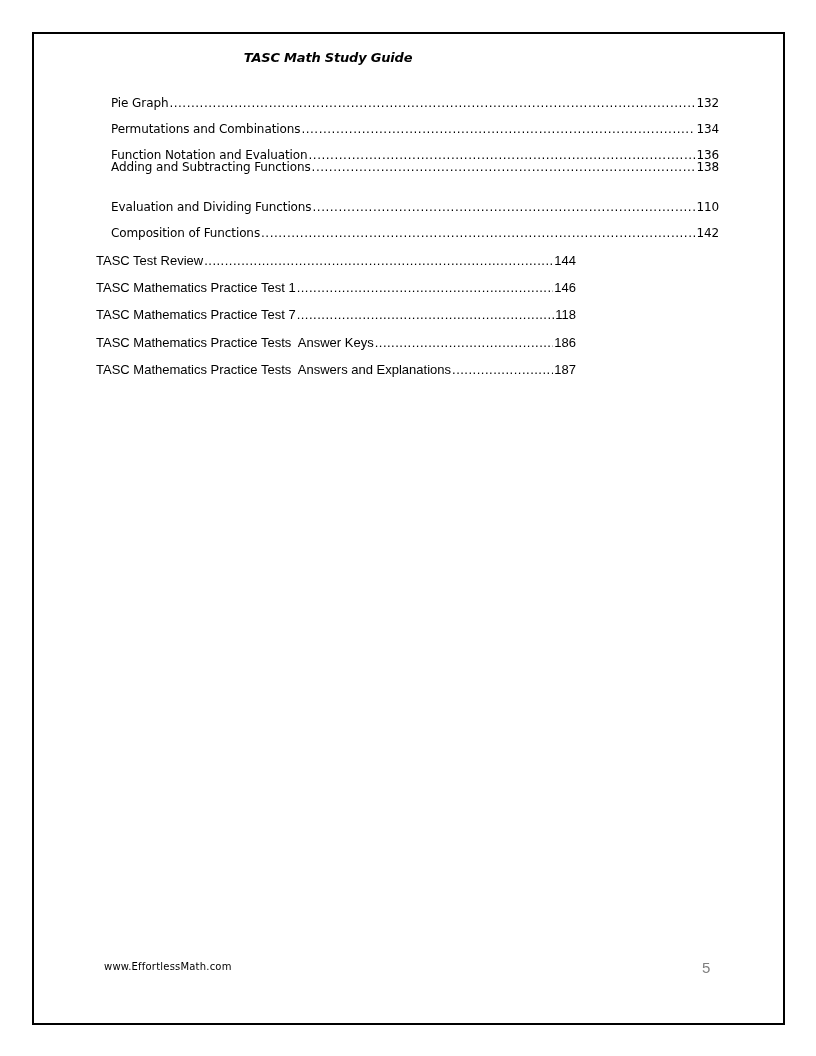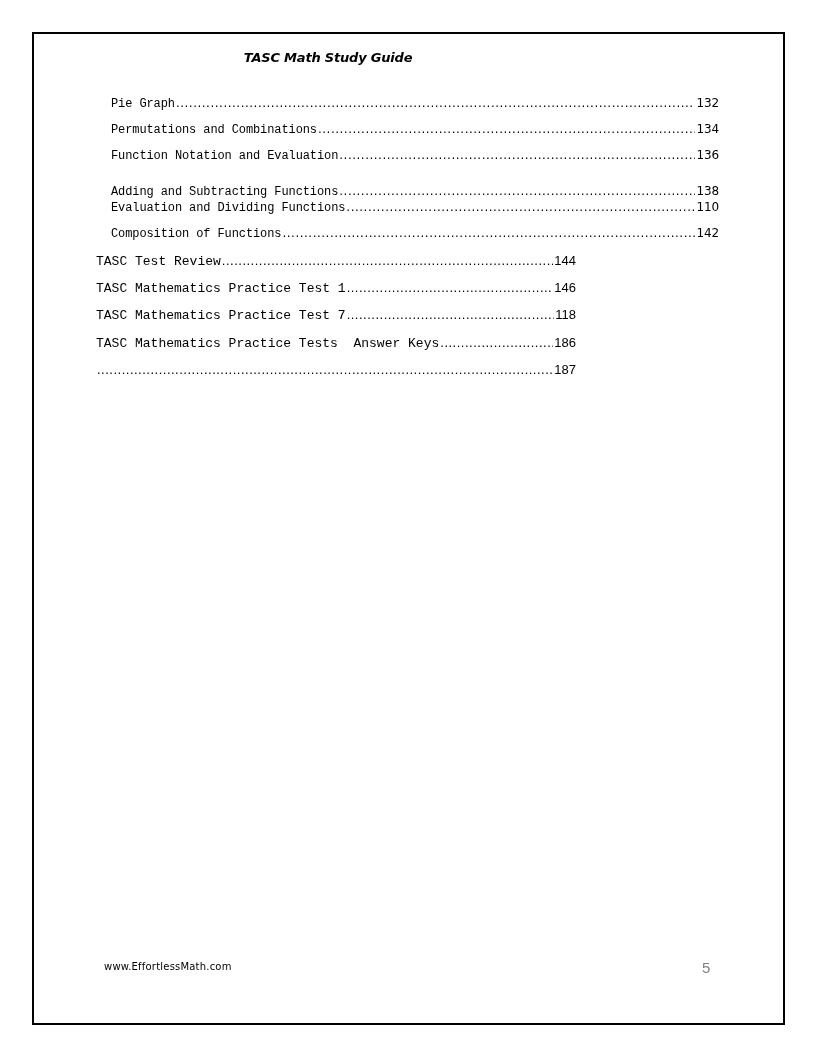--- a/index.html
+++ b/index.html
@@ -1,20 +1,20 @@
 <!DOCTYPE html>
 <html><head>
   <meta charset="utf-8">
   <style>
     html, body { margin: 0; padding: 0; background: #ffffff; }
     body { width: 816px; height: 1056px; position: relative; overflow: hidden; font-family: "Liberation Sans", sans-serif; color: #000; }
     .page-border { position: absolute; left: 32px; top: 32px; width: 749px; height: 989px; border: 2px solid #000; }
     .header-title { position: absolute; left: 0; width: 656px; top: 50px; text-align: center; font-style: italic; font-weight: bold; font-size: 13px; font-family: "DejaVu Sans", sans-serif; letter-spacing: -0.2px; }
     .toc-row { position: absolute; display: flex; align-items: baseline; white-space: nowrap; }
-    .toc-row .label { flex: 0 0 auto; font-family: Liberation Mono, monospace; }
+    .toc-row .label { flex: 0 0 auto; }
     .toc-row .dots { flex: 1 1 auto; overflow: hidden; margin: 0 1px; letter-spacing: 0.5px; }
     .toc-row .dots::after { content: "........................................................................................................................................................................................................................................................"; }
     .toc-row .page { flex: 0 0 auto; }
     .toc-sub { left: 111px; width: 608px; font-size: 12px; font-family: "DejaVu Sans", sans-serif; letter-spacing: -0.1px; }
     .toc-main { left: 96px; width: 480px; font-size: 13px; font-family: "Liberation Sans", sans-serif; }
     .footer-url { position: absolute; left: 104px; top: 961px; font-weight: normal; font-size: 10px; font-family: "DejaVu Sans", sans-serif; letter-spacing: 0.2px; }
     .footer-page { position: absolute; left: 702px; top: 959px; font-size: 15px; color: #7f7f7f; font-family: "Liberation Sans", sans-serif; }
   </style>
 </head>
 <body>
@@ -32,21 +32,21 @@
   <div class="toc-row toc-sub" style="top:122px;">
     <span class="label">Permutations and Combinations</span>
     <span class="dots"></span>
     <span class="page">134</span>
   </div>
   <div class="toc-row toc-sub" style="top:148px;">
     <span class="label">Function Notation and Evaluation</span>
     <span class="dots"></span>
     <span class="page">136</span>
   </div>
-  <div class="toc-row toc-sub" style="top:184px;">
+  <div class="toc-row toc-sub" style="top:160px;">
     <span class="label">Adding and Subtracting Functions</span>
     <span class="dots"></span>
     <span class="page">138</span>
   </div>
   <div class="toc-row toc-sub" style="top:200px;">
     <span class="label">Evaluation and Dividing Functions</span>
     <span class="dots"></span>
     <span class="page">110</span>
   </div>
   <div class="toc-row toc-sub" style="top:226px;">
@@ -69,19 +69,20 @@
     <span class="label">TASC Mathematics Practice Test 7</span>
     <span class="dots"></span>
     <span class="page">118</span>
   </div>
   <div class="toc-row toc-main" style="top:335px;text-align:center;">
     <span class="label" style="white-space:pre;">TASC Mathematics Practice Tests  Answer Keys</span>
     <span class="dots"></span>
     <span class="page">186</span>
   </div>
   <div class="toc-row toc-main" style="top:362px;">
+    <span class="label" style="white-space:pre;">TASC Mathematics Practice Tests  Answers and Explanations</span>
     <span class="dots"></span>
     <span class="page">187</span>
   </div>
 </div>
 
 <div class="footer-url">www.EffortlessMath.com</div>
 <div class="footer-page">5</div>
 
 </body></html>

